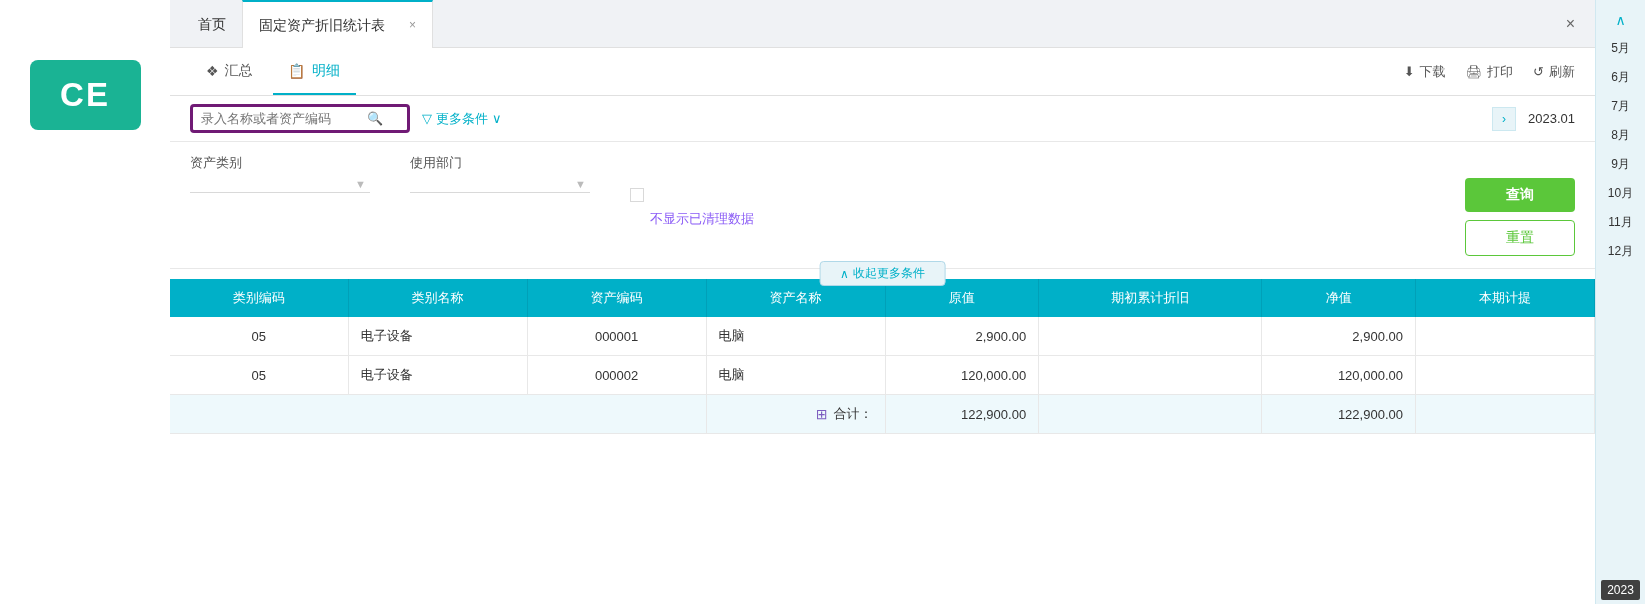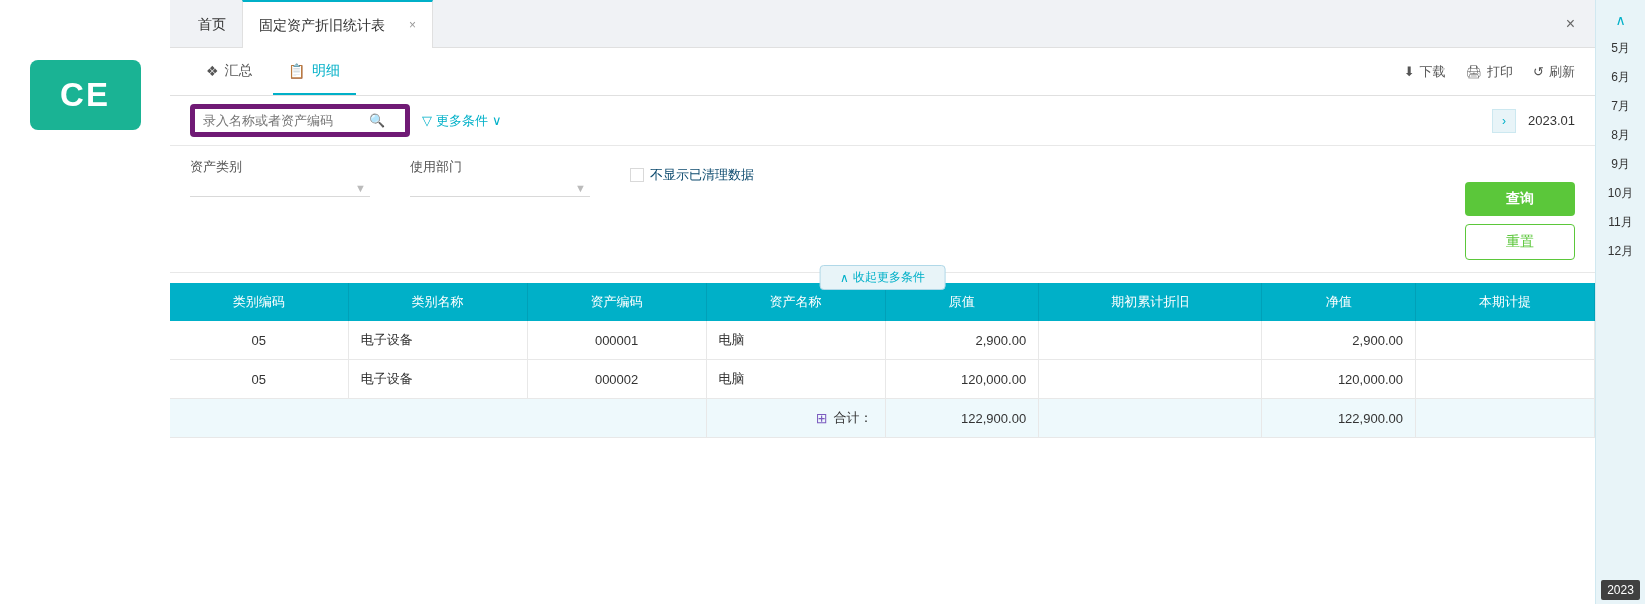--- a/index.html
+++ b/index.html
@@ -148,21 +148,21 @@
       display: flex;
       align-items: center;
       padding: 8px 20px;
       border-bottom: 1px solid #e8e8e8;
       background: #fff;
       gap: 12px;
     }
     .search-input-wrap {
       display: flex;
       align-items: center;
-      border: 5px solid #701a75;
+      border: 3px solid #701a75;
       border-radius: 4px;
       padding: 4px 8px;
       width: 220px;
       gap: 6px;
       background: #fff;
     }
     .search-input {
       border: none;
       outline: none;
       font-size: 13px;
@@ -247,21 +247,22 @@
     }
     .checkbox-box {
       width: 14px;
       height: 14px;
       border: 1px solid #d9d9d9;
       background: #fff;
       display: inline-block;
     }
     .checkbox-label {
       font-size: 13px;
-      color: #0c4a6e;
+      color: #8b5cf6;
+      margin-top: 48px;
     }
     .filter-buttons {
       display: flex;
       flex-direction: column;
       gap: 8px;
       margin-left: auto;
     }
     .btn-query {
       background: #5bc73a;
       color: #fff;

